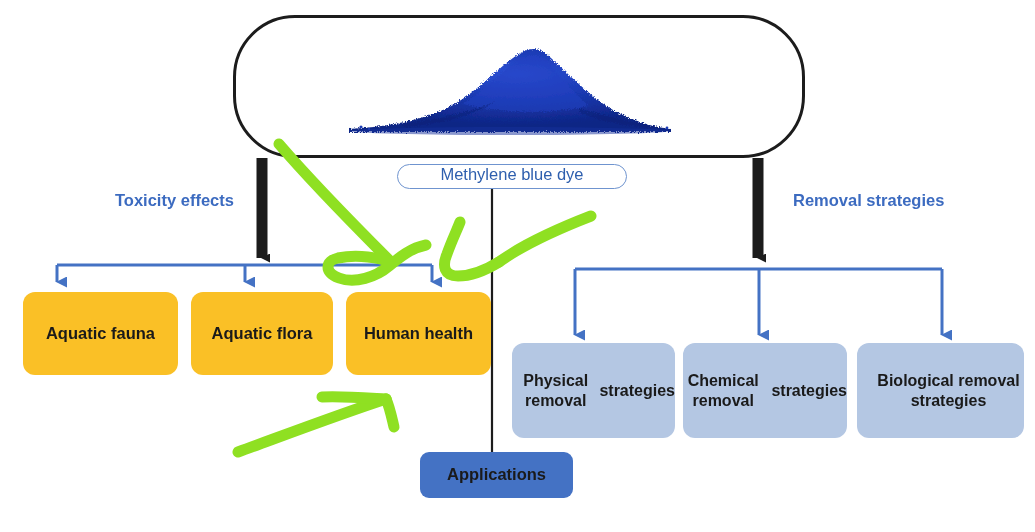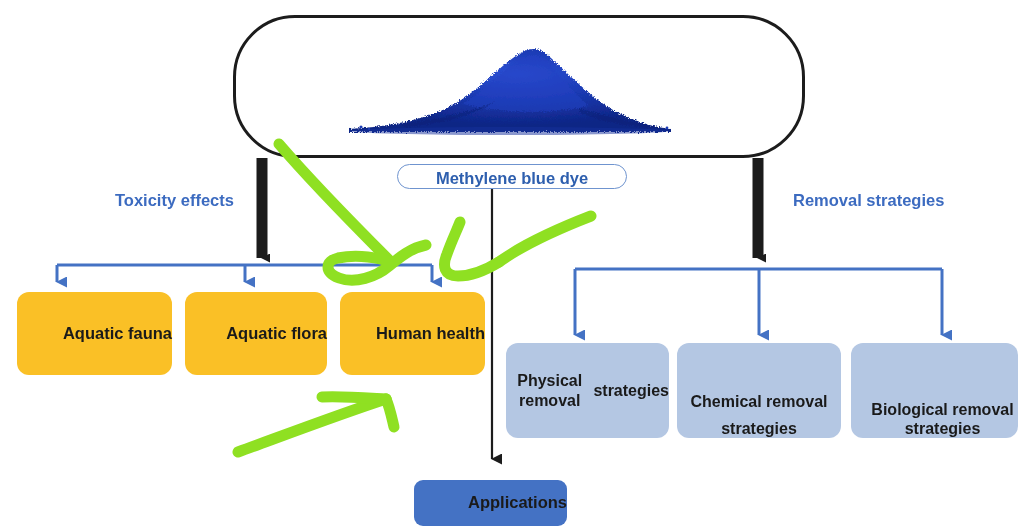--- a/index.html
+++ b/index.html
@@ -21,25 +21,26 @@
     top: 0;
     width: 1035px;
     height: 532px;
     pointer-events: none;
   }
   .node {
     position: absolute;
     box-sizing: border-box;
     display: flex;
     align-items: center;
-    justify-content: flex-end;
+    justify-content: center;
     text-align: center;
     font-weight: bold;
     color: #1a1a1a;
     line-height: 1.2;
+    margin-left: 6px;
   }
   .node-yellow {
     background: #FAC026;
     border-radius: 12px;
     font-size: 16.5px;
   }
   .node-lightblue {
     background: #B4C7E3;
     border-radius: 12px;
     font-size: 16px;
@@ -53,27 +54,27 @@
     position: absolute;
     color: #3C6BC0;
     font-weight: bold;
     font-size: 16.5px;
     white-space: nowrap;
   }
   .dye-label {
     position: absolute;
     box-sizing: border-box;
     display: flex;
-    align-items: flex-end;
+    align-items: flex-start;
     justify-content: center;
     border: 1.5px solid #6F94CF;
     border-radius: 13px;
     background: #ffffff;
     color: #2E5FAE;
-    font-weight: bold;
+    font-weight: normal;
     font-size: 16.5px;
     white-space: nowrap;
   }
   .container-box {
     position: absolute;
     box-sizing: border-box;
     border: 3px solid #1c1c1c;
     border-radius: 62px;
     background: #ffffff;
   }
@@ -164,30 +165,30 @@
     <span>Human health</span>
   </div>
   <div class="node node-yellow" style="left:185px; top:292px; width:142px; height:83px;">
     <span>Aquatic flora</span>
   </div>
 
   <div class="node node-lightblue" style="left:506px; top:343px; width:163px; height:95px; flex-direction:row;">
     <span>Physical removal</span>
     <span>strategies</span>
   </div>
-  <div class="node node-lightblue" style="left:677px; top:343px; width:164px; height:95px; flex-direction:column;gap:8px;">
+  <div class="node node-lightblue" style="left:677px; top:343px; width:164px; height:95px; gap:8px;">
     <span>Chemical removal</span>
     <span>strategies</span>
   </div>
   <div class="node node-lightblue" style="left:851px; top:343px; width:167px; height:95px; flex-direction:column;padding-left:16px;">
     <span>Biological removal</span>
     <span>strategies</span>
   </div>
 
-  <div class="node node-blue" style="left:414px; top:480px; width:153px; height:46px;">
+  <div class="node node-blue" style="left:414px; top:452px; width:153px; height:46px;">
     <span>Applications</span>
   </div>
 
   <svg class="svg-layer" viewBox="0 0 1035 532">
     <g fill="none" stroke="#8FE022" stroke-width="11" stroke-linecap="round" stroke-linejoin="round">
 
       <path d="M279 144 C 310 180, 355 226, 391 262"></path>
       <path d="M391 262 C 380 258, 358 254, 338 258 C 325 261, 324 272, 339 278
                C 355 284, 376 277, 389 266 C 400 257, 411 248, 426 245"></path>
 

